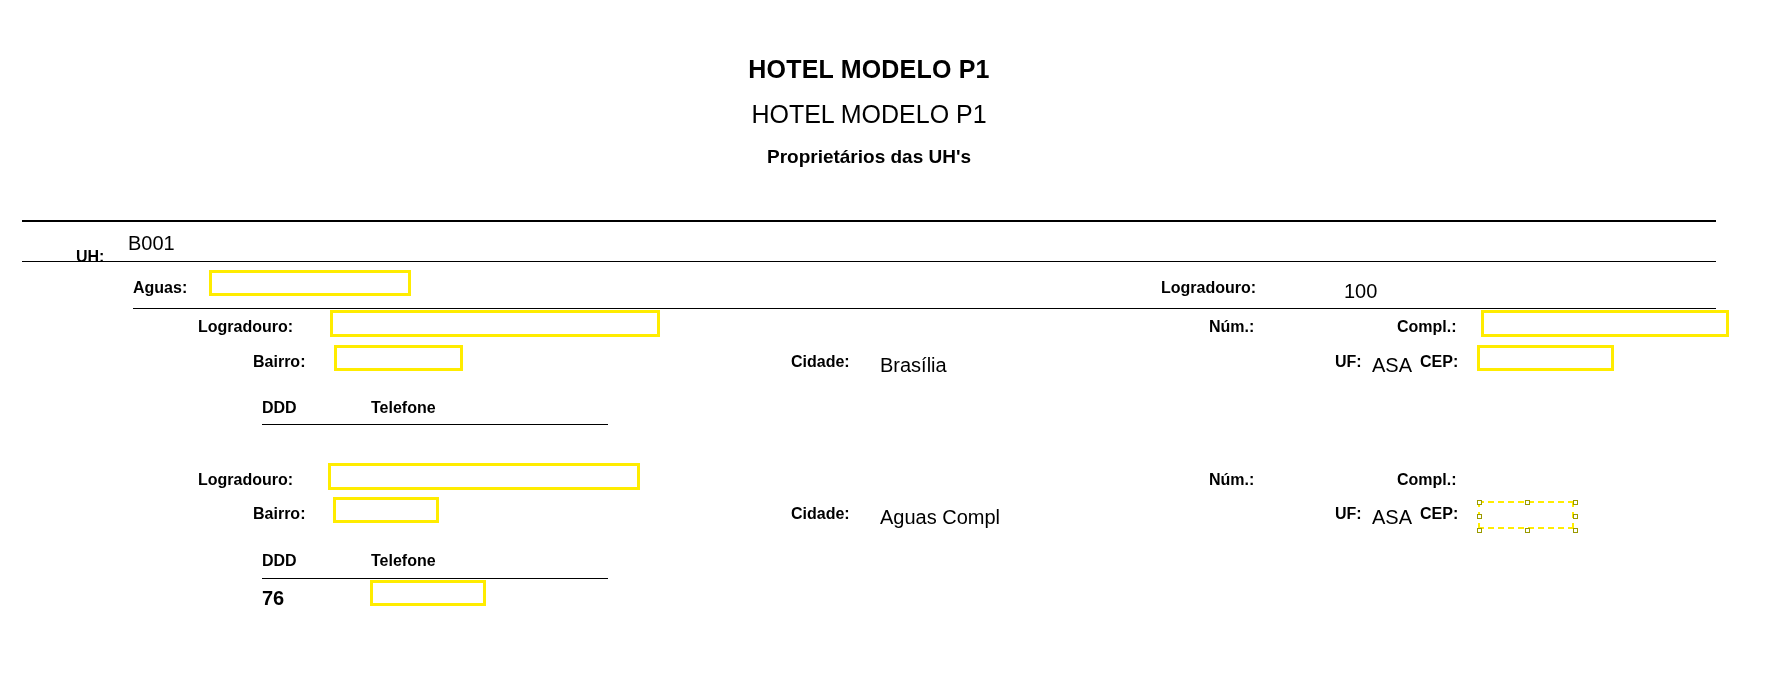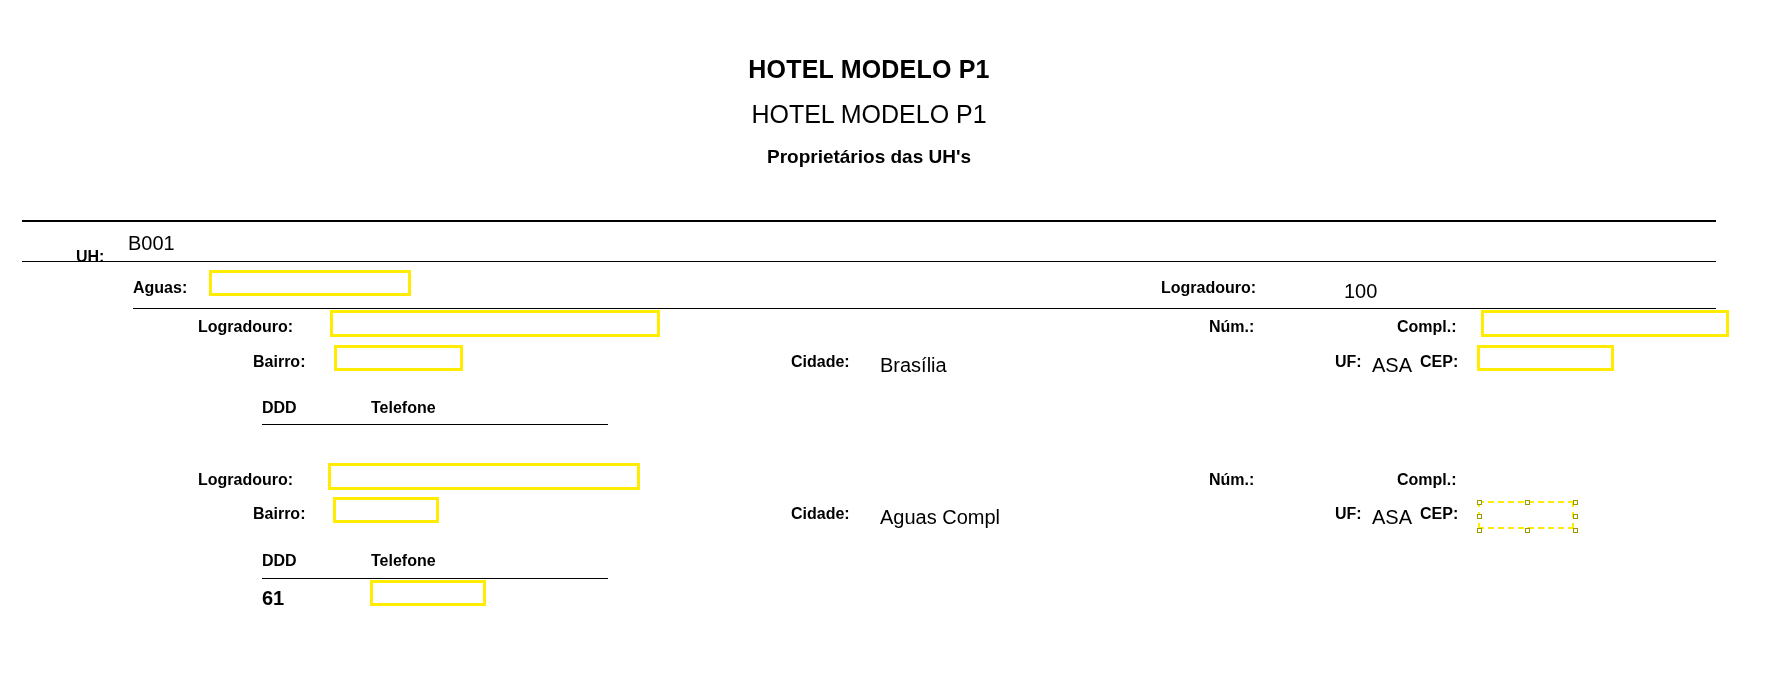--- a/index.html
+++ b/index.html
@@ -202,19 +202,19 @@
       <span class="handle" style="left:-3px; top:11px;"></span>
       <span class="handle" style="left:93px; top:11px;"></span>
       <span class="handle" style="left:-3px; top:25px;"></span>
       <span class="handle" style="left:45px; top:25px;"></span>
       <span class="handle" style="left:93px; top:25px;"></span>
     </div>
 
     <div class="lbl" style="left:262px; top:553px;">DDD</div>
     <div class="lbl" style="left:371px; top:553px;">Telefone</div>
     <div class="uline" style="left:262px; width:346px; top:578px;"></div>
-    <div class="val" style="left:262px; top:588px; font-weight:bold;">61</div>
+    <div class="val" style="left:262px; top:588px; font-weight:bold;">76</div>
     <div class="ybox" style="left:370px; top:580px; width:116px; height:26px;">
       <span class="val" style="left:6px; top:6px; position:absolute;"></span>
     </div>
   </div>
 
 </div>
 
 </body></html>

